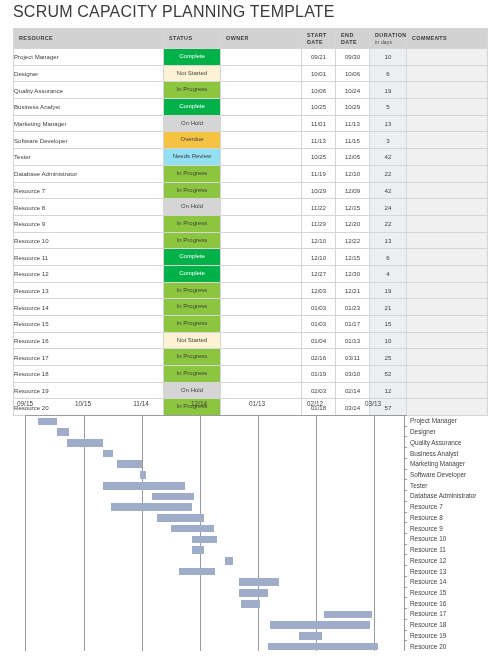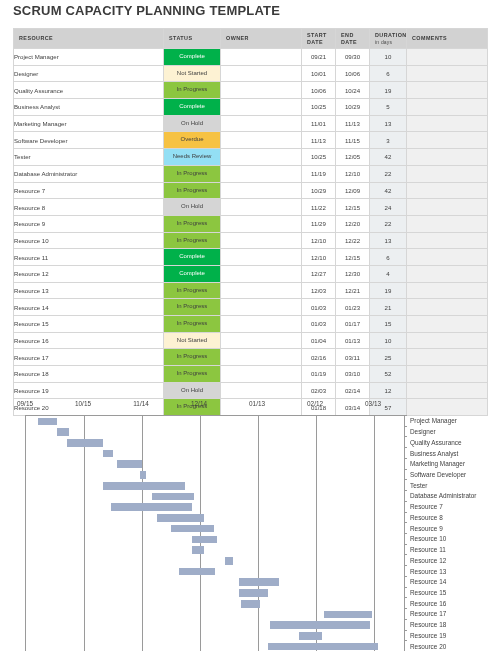--- a/index.html
+++ b/index.html
@@ -14,22 +14,22 @@
     position: relative;
     width: 500px; height: 657px;
     overflow: hidden;
     background: #ffffff;
   }
 
   
   .title {
     position: absolute;
     left: 13px; top: 3px;
-    font-size: 13px;
-    font-weight: bold;
+    font-size: 16px;
+    font-weight: normal;
     letter-spacing: 0.2px;
     color: #3b3b3b;
     white-space: nowrap;
     text-align: center;
   }
 
   
   .table-wrap {
     position: absolute;
     left: 13px; top: 28px;

